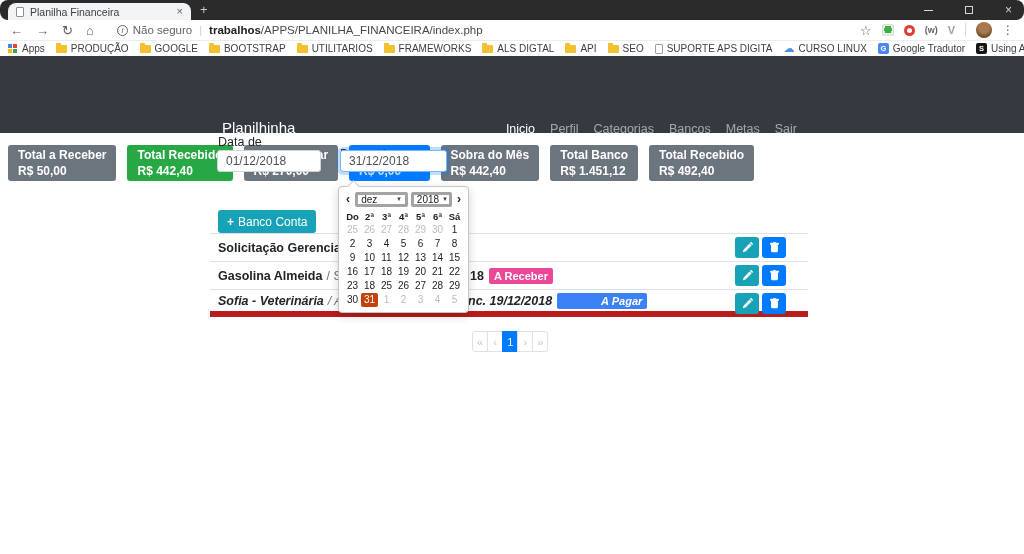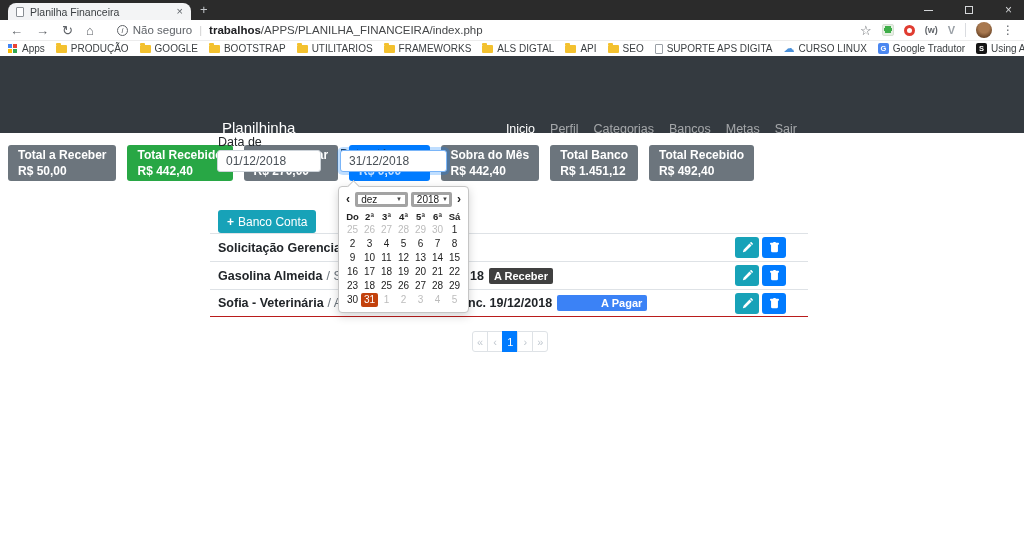--- a/index.html
+++ b/index.html
@@ -1,20 +1,20 @@
 <!DOCTYPE html>
 <html><head>
 <meta charset="utf-8">
 <style>
   * { box-sizing: border-box; margin: 0; padding: 0; }
   html,body { width:1024px; height:554px; overflow:hidden; }
   body { font-family:"Liberation Sans","DejaVu Sans",sans-serif; background:#fff; position:relative; }
 
   
-  .titlebar { position:absolute; top:0; left:0; right:0; height:20px; background:#2b2b2b; }
+  .titlebar { position:absolute; top:0; left:0; right:0; height:20px; background:#2b2b2b;border-radius:8px; }
   .tab { position:absolute; left:8px; top:3px; width:183px; height:17px; background:#f3f4f5;
          border-radius:8px 8px 0 0; display:flex; align-items:center; padding:0 8px; gap:6px; }
   .doc-icon { width:8px; height:10px; border:1px solid #8a8f94; border-radius:1px; background:#fff; flex:0 0 auto; }
   .tab-title { font-size:10.5px; color:#3c4043; flex:1; white-space:nowrap; overflow:hidden; }
   .tab-close { font-size:11px; color:#5f6368; line-height:1; }
   .newtab { position:absolute; left:200px; top:2px; font-size:13px; color:#c3c6c9; }
   .win-controls { position:absolute; right:12px; top:0; height:20px; display:flex; align-items:center; gap:32px; }
   .win-min { width:9px; height:1px; background:#d4d6d8; }
   .win-max { width:8px; height:8px; border:1px solid #d4d6d8; }
   .win-close { color:#d4d6d8; font-size:12px; line-height:1; }
@@ -70,21 +70,21 @@
                 font-size:12px; color:#495057; padding:0 8px; font-family:inherit; background:#fff; }
   .date-input.focused { border-color:#7ab5f8; box-shadow:0 0 0 3px rgba(0,123,255,.25); outline:none; }
 
   .btn-nova { position:absolute; left:218px; top:210px; height:23px; background:#17a2b8; color:#fff;
               border:none; border-radius:3px; font-size:12px; padding:0 9px; font-family:inherit; display:flex; align-items:center; gap:4px; }
   .btn-nova .plus { font-weight:bold; }
 
   
   .rows { position:absolute; left:210px; top:233px; width:598px; }
   .row-item { position:relative; height:28px; border-top:1px solid #dee2e6; display:flex; align-items:center; font-size:12.5px; }
-  .row-item:last-child { border-bottom:1px solid #b91c1c; }
+  .row-item:last-child { border-bottom:6px solid #b91c1c;font-style:italic; }
   .row-title { margin-left:8px; font-weight:bold; color:#212529; white-space:nowrap; }
   .row-sub { color:#6c757d; white-space:nowrap; margin-left:4px; }
   .row-mid { position:absolute; left:260px; top:0; height:100%; display:flex; align-items:center; gap:5px; }
   .row-date { font-weight:bold; color:#212529; white-space:nowrap; }
   .badge { color:#fff; font-weight:bold; font-size:11px; padding:2px 5px; border-radius:2px; white-space:nowrap; }
   .row-actions { position:absolute; left:525px; top:3px; display:flex; gap:3px; }
   .act-btn { width:24px; height:21px; border:none; border-radius:3px; display:flex; align-items:center; justify-content:center; padding:0; }
 
   
   .pagination { position:absolute; left:472px; top:331px; display:flex; }
@@ -281,21 +281,21 @@
             <path d="M14.5 3a1 1 0 0 1-1 1H13v9a2 2 0 0 1-2 2H5a2 2 0 0 1-2-2V4h-.5a1 1 0 0 1-1-1V2a1 1 0 0 1 1-1H6a1 1 0 0 1 1-1h2a1 1 0 0 1 1 1h3.5a1 1 0 0 1 1 1v1z"></path>
           </svg>
       </button>
     </div>
   </div>
   <div class="row-item">
     <span class="row-title">Gasolina Almeida</span>
     <span class="row-sub">/ Supérfluo /</span>
     <div class="row-mid">
       <span class="row-date">18</span>
-      <span class="badge" style="background-color: #404040;">A Receber</span>
+      <span class="badge" style="background-color: #ec4899;">A Receber</span>
     </div>
     <div class="row-actions">
       <button class="act-btn" style="background:#17a2b8">
         <svg width="11" height="11" viewBox="0 0 16 16" fill="#fff">
             <path d="M12.9 0.1a.5.5 0 0 1 .7 0l2.3 2.3a.5.5 0 0 1 0 .7l-1.3 1.3-3-3L12.9.1zM10.9 2.1l3 3-8.5 8.5a.5.5 0 0 1-.2.12l-3.6 1.2a.25.25 0 0 1-.32-.32l1.2-3.6a.5.5 0 0 1 .12-.2l8.3-8.7z"></path>
           </svg>
       </button>
       <button class="act-btn" style="background:#007bff">
         <svg width="11" height="11" viewBox="0 0 16 16" fill="#fff">
             <path d="M5.5 5.5A.5.5 0 0 1 6 6v6a.5.5 0 0 1-1 0V6a.5.5 0 0 1 .5-.5zm2.5 0a.5.5 0 0 1 .5.5v6a.5.5 0 0 1-1 0V6a.5.5 0 0 1 .5-.5zm3 .5a.5.5 0 0 0-1 0v6a.5.5 0 0 0 1 0V6z"></path>

